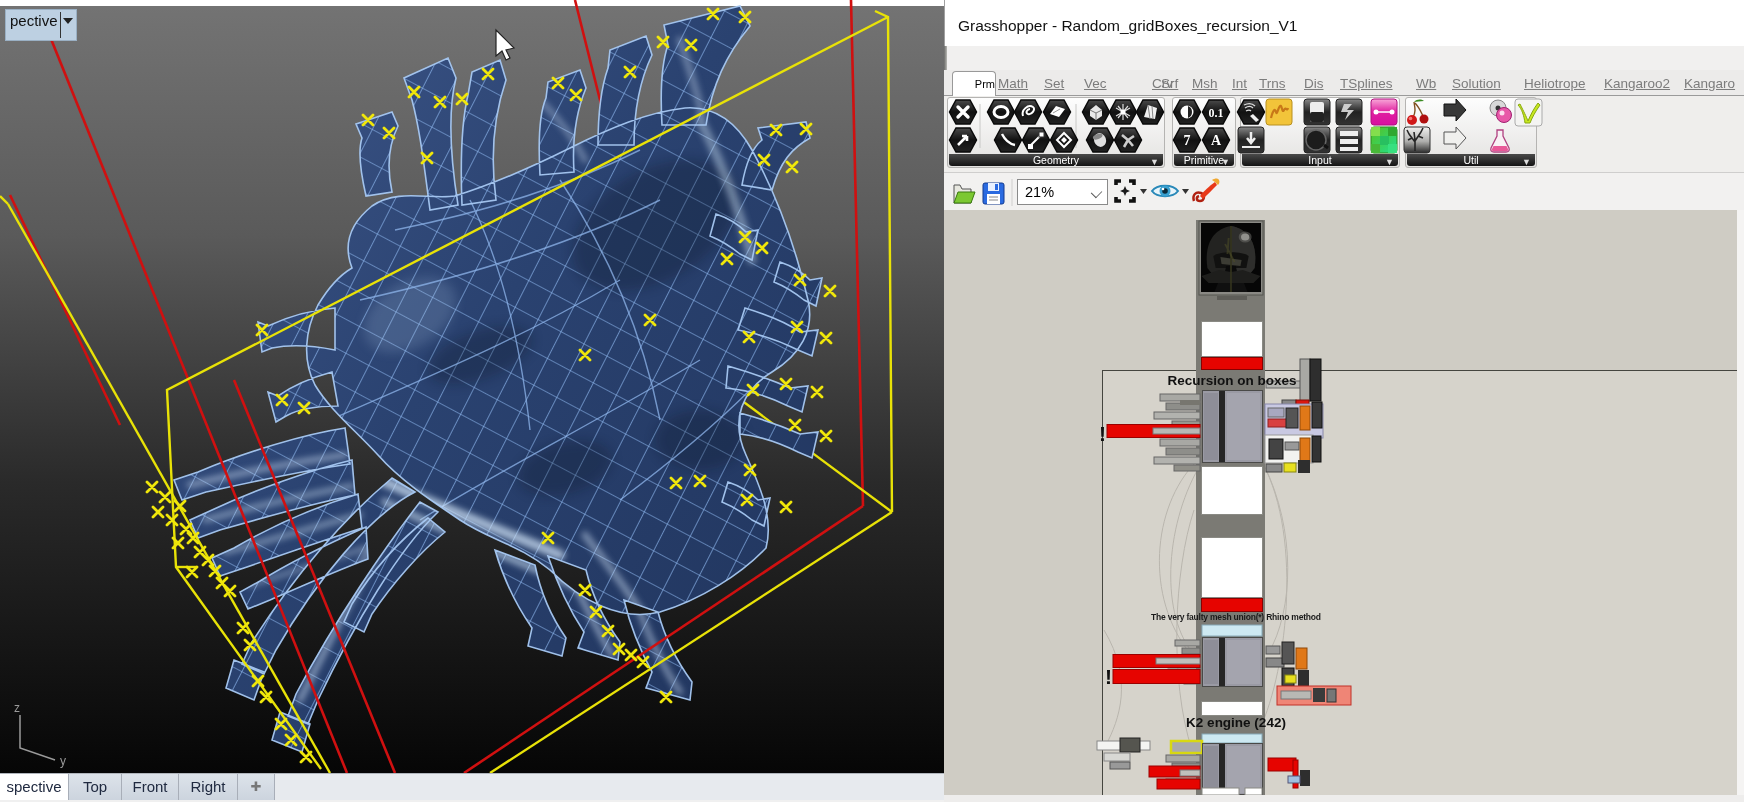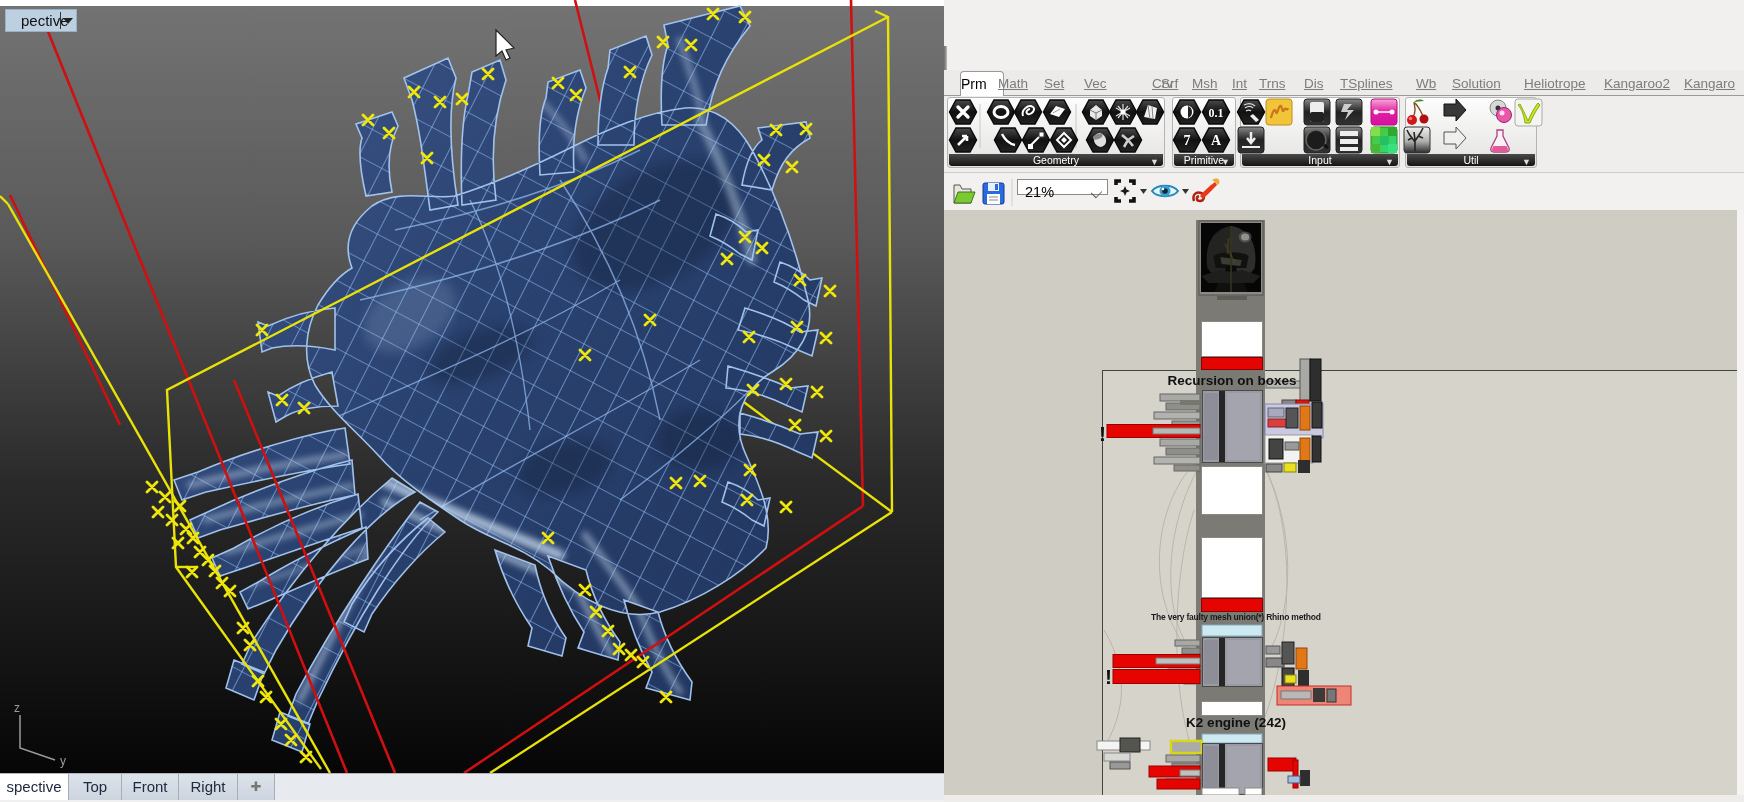--- a/index.html
+++ b/index.html
@@ -1,22 +1,22 @@
 <!DOCTYPE html>
 <html><head>
 <meta charset="utf-8">
 <style>
   html,body{margin:0;padding:0;width:1744px;height:802px;overflow:hidden;background:#fff;
     font-family:"Liberation Sans",sans-serif;}
   #stage{position:relative;width:1744px;height:802px;}
   
   #vp{position:absolute;left:0;top:0;width:944px;height:802px;background:#fff;}
   #vpsvg{position:absolute;left:0;top:0;}
-  #vplabel{position:absolute;left:5px;top:9px;width:72px;height:23px;background:#bdd0e2;
-    border:1px solid #9ab0c4;color:#111;font-size:15px;line-height:21px;padding-left:15px;
+  #vplabel{position:absolute;left:5px;top:9px;width:72px;height:32px;background:#bdd0e2;
+    border:1px solid #9ab0c4;color:#111;font-size:15px;line-height:21px;padding-left:4px;
     box-sizing:border-box;}
   #vplabel .sep{position:absolute;right:15px;top:2px;bottom:2px;width:1px;background:#333;}
   #vplabel .arr{position:absolute;right:3px;top:8px;width:0;height:0;border-left:5px solid transparent;
     border-right:5px solid transparent;border-top:6px solid #222;}
   #vptabs{position:absolute;left:0;top:773px;width:944px;height:27px;background:#e7eaee;
     border-top:1px solid #b0b5bc;font-size:15px;color:#202a40;}
   #vptabs .tab{position:absolute;top:0;height:26px;line-height:25px;text-align:center;
     background:linear-gradient(#dde3ea,#ccd4de);border-right:1px solid #a8aeb8;}
   #vptabs .tab.active{background:#fff;}
   #vpbottom{position:absolute;left:0;top:800px;width:944px;height:2px;background:#f0f0f0;}
@@ -24,33 +24,33 @@
   #gh{position:absolute;left:944px;top:0;width:800px;height:802px;background:#f1f0ef;}
   #ghtitle{position:absolute;left:0;top:0;width:800px;height:46px;background:#fff;
     border-left:1px solid #a0a0a0;box-sizing:border-box;}
   #ghtitle span{position:absolute;left:13px;top:17px;font-size:15.5px;color:#111;}
   #ghmenu{position:absolute;left:0;top:46px;width:800px;height:24px;background:#f2f1f0;
     font-size:14.5px;color:#000;}
   #ghmenu span{position:absolute;top:3px;}
   #ghtabs{position:absolute;left:0;top:70px;width:800px;height:26px;background:#ecebea;
     font-size:13.5px;color:#7c7c7c;border-bottom:1px solid #9a9a9a;box-sizing:border-box;}
   #ghtabs span{position:absolute;top:6px;text-decoration:underline;}
-  #ghtabs .sel{position:absolute;left:16px;top:1px;width:42px;height:25px;background:#fff;
+  #ghtabs .sel{position:absolute;left:8px;top:1px;width:42px;height:25px;background:#fff;
     border:1px solid #999;border-bottom:none;border-radius:4px 4px 0 0;color:#000;
-    text-align:left;line-height:24px;font-size:14px;}
+    text-align:right;line-height:24px;font-size:11px;}
   #ghtools{position:absolute;left:0;top:96px;width:800px;height:76px;background:#efeeec;}
   .tpanel{position:absolute;top:1px;height:71px;background:linear-gradient(#fdfdfd,#e3e2e0);
     border:1px solid #b5b4b2;border-radius:3px;box-sizing:border-box;}
   .tlabel{position:absolute;left:1px;right:1px;bottom:1px;height:12px;
     background:linear-gradient(#4a4a4a,#141414);border-radius:0 0 3px 3px;color:#fff;
     font-size:10.5px;text-align:center;line-height:12px;}
   .tlabel .dn{position:absolute;right:4px;top:2px;font-size:9px;color:#ddd;}
   #ghtool2{position:absolute;left:0;top:172px;width:800px;height:38px;background:#f2f1f0;
     border-top:1px solid #cfcecd;box-sizing:border-box;}
-  #zoombox{position:absolute;left:73px;top:6px;width:91px;height:16px;background:#fff;
+  #zoombox{position:absolute;left:73px;top:6px;width:91px;height:26px;background:#fff;
     border:1px solid #8a8a8a;font-size:14.5px;color:#000;line-height:24px;padding-left:7px;
     box-sizing:border-box;}
   #zoombox .v{position:absolute;right:6px;top:8px;width:8px;height:8px;border-left:1.5px solid #555;
     border-bottom:1.5px solid #555;transform:rotate(-45deg) scale(1,.8);}
   
   #ghcanvas{position:absolute;left:0;top:210px;width:793px;height:585px;background:#cfccc4;
     overflow:hidden;}
   #ghright{position:absolute;left:793px;top:210px;width:7px;height:592px;background:#f5f4f3;}
   #ghbot{position:absolute;left:0;top:795px;width:800px;height:7px;background:#eeedec;}
 </style>
@@ -208,20 +208,23 @@
       <div class="tab" style="left:69px;width:52px;">Top</div>
       <div class="tab" style="left:122px;width:56px;">Front</div>
       <div class="tab" style="left:179px;width:58px;">Right</div>
       <div class="tab" style="left:238px;width:36px;color:#777;font-size:13px;">✚</div>
     </div>
     <div id="vpbottom"></div>
   </div>
 
   <div id="gh">
     <div style="position:absolute;left:0;top:46px;width:3px;height:749px;background:linear-gradient(90deg,#6a6a68,#b8b8b4);"></div>
+      <div id="ghtitle">
+        <span>Grasshopper - Random_gridBoxes_recursion_V1</span>
+      </div>
     <div id="ghtabs">
       <div class="sel">Prm</div>
       <span style="left:54px;">Math</span>
         <span style="left:100px;">Set</span>
       <span style="left:140px;">Vec</span>
         <span style="left:180px;margin-left:28px;">Crv</span>
       <span style="left:217px;">Srf</span>
         <span style="left:248px;">Msh</span>
       <span style="left:288px;">Int</span>
         <span style="left:315px;">Trns</span>

